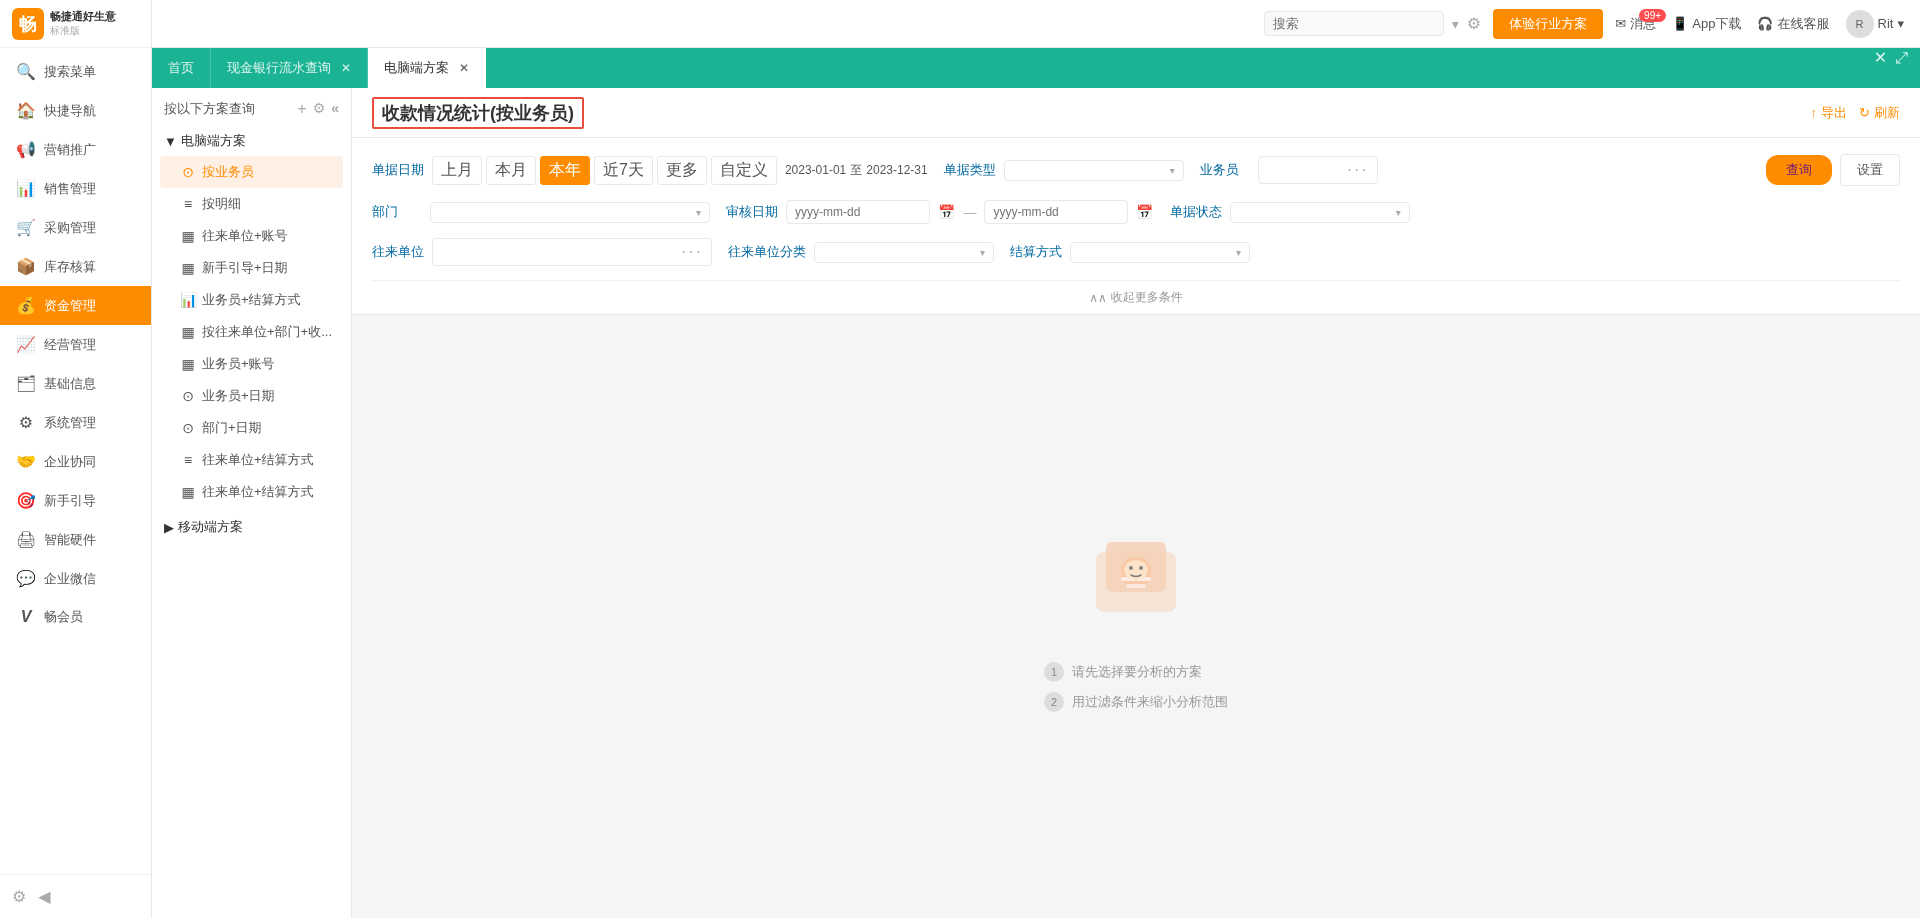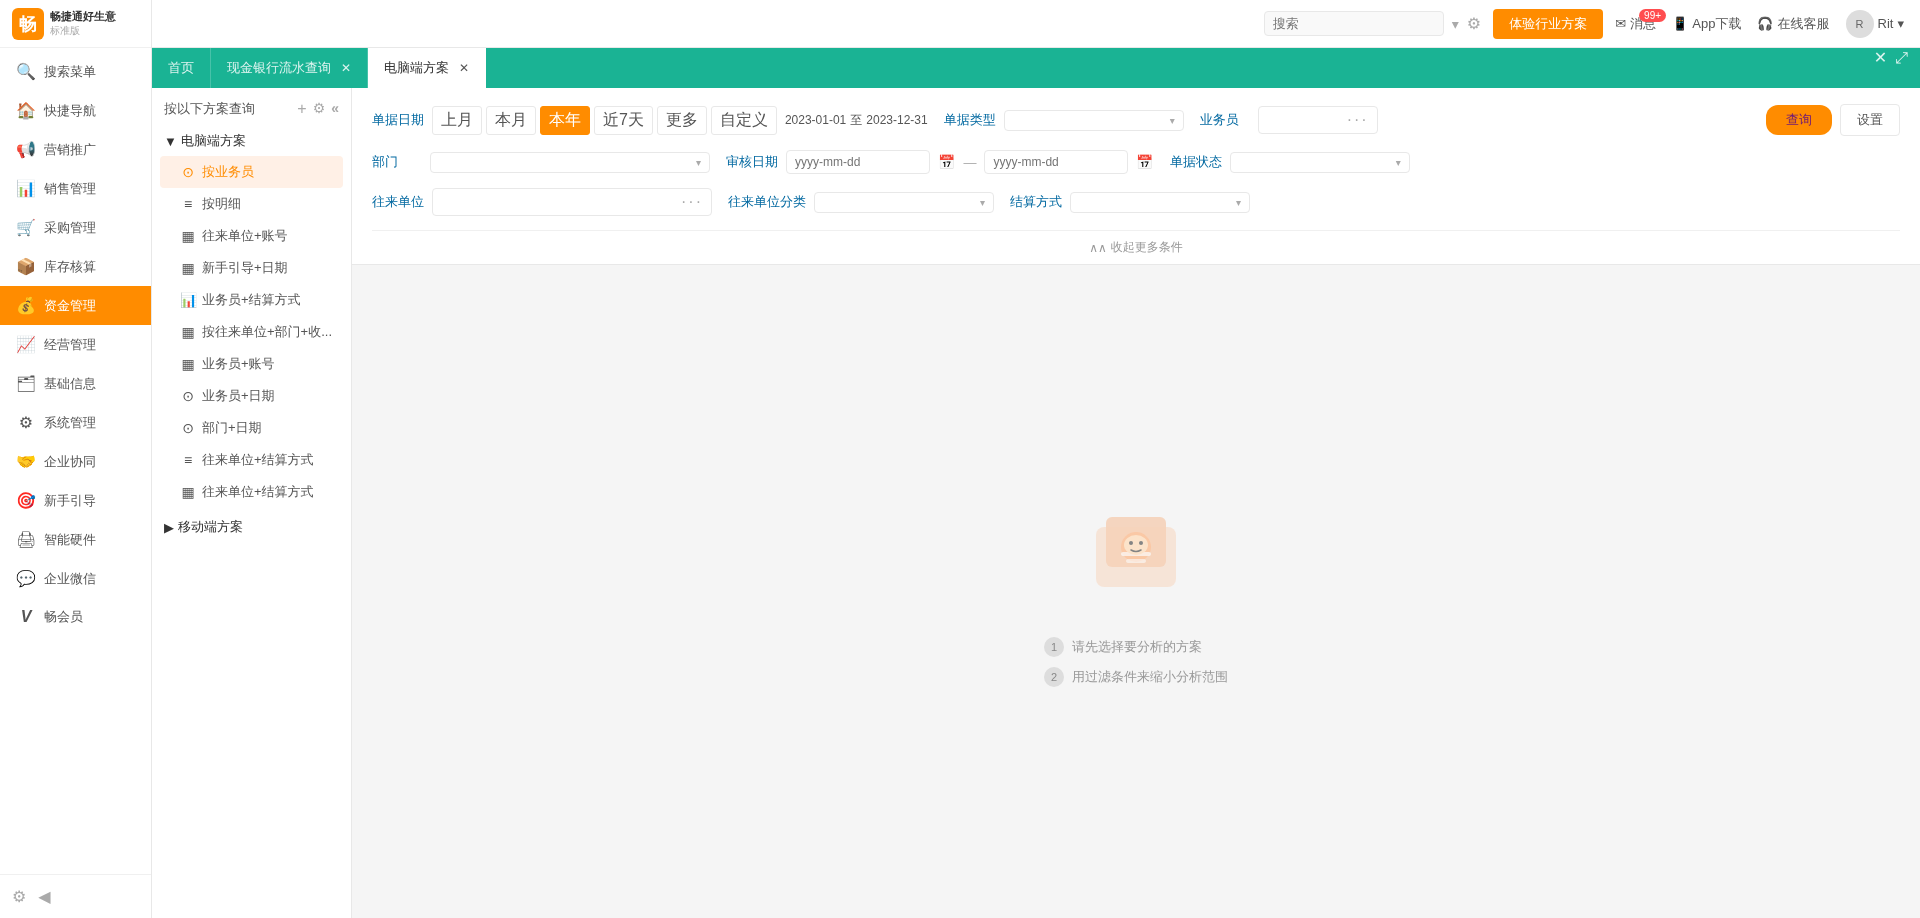--- a/index.html
+++ b/index.html
@@ -299,20 +299,33 @@
       <div class="scheme-group-mobile">
         <div class="scheme-group-mobile-title">
           <span>▶</span>
           <span>移动端方案</span>
         </div>
       </div>
     </div>
 
     <div class="right-content">
 
+      <div class="page-title-bar">
+        <div class="page-title highlight-box">收款情况统计(按业务员)</div>
+        <div class="page-title-actions">
+          <div class="export-btn">
+            <span>↑</span>
+            <span>导出</span>
+          </div>
+          <div class="refresh-btn">
+            <span>↻</span>
+            <span>刷新</span>
+          </div>
+        </div>
+      </div>
 
       <div class="filter-area">
 
         <div class="filter-row">
           <div class="filter-item">
             <span class="filter-label">单据日期</span>
             <div class="date-selector">
               <button class="date-btn">上月</button>
               <button class="date-btn">本月</button>
               <button class="date-btn active">本年</button>

